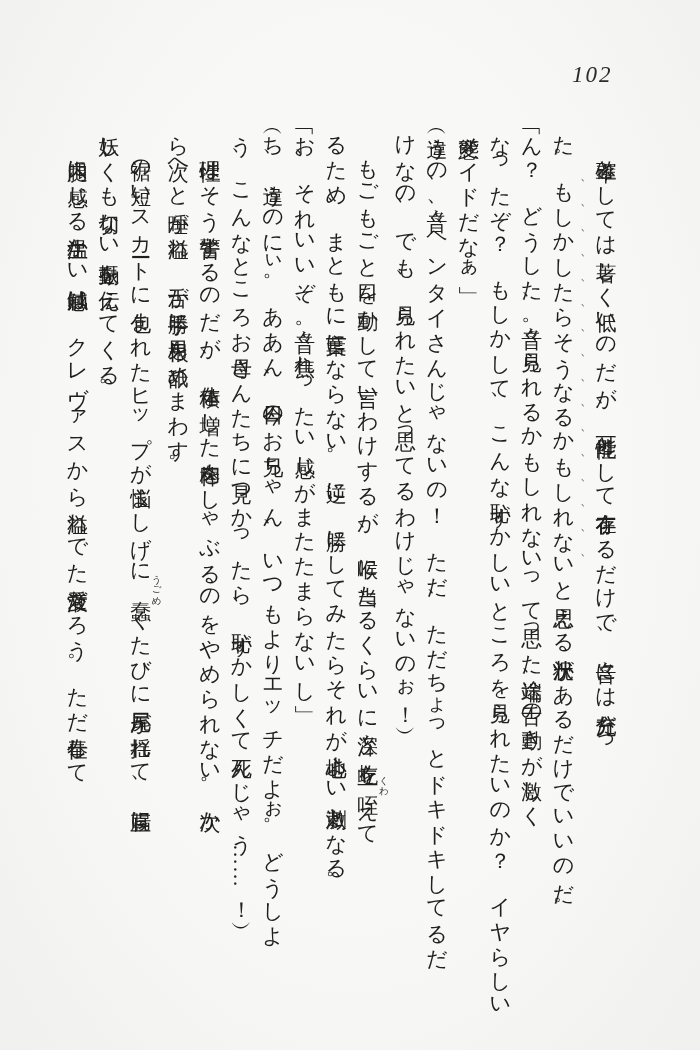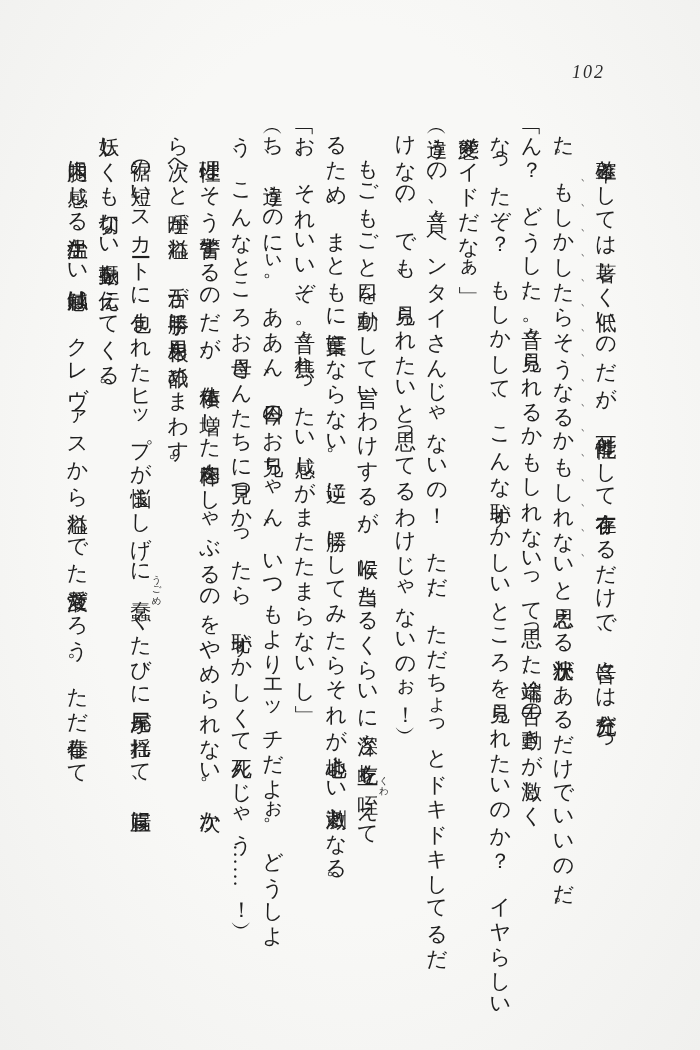--- a/index.html
+++ b/index.html
@@ -16,21 +16,21 @@
   .page {
     position: relative;
     width: 700px;
     height: 1050px;
     background: radial-gradient(ellipse at 50% 45%, #f8f8f6 55%, #f0f0ee 100%);
   }
   .page-number {
     position: absolute;
     top: 62px;
     left: 572px;
-    font-size: 18px;
+    font-size: 23px;
     font-style: italic;
     letter-spacing: 2px;
     color: #2b2b2b;
     font-family: "Liberation Serif", "DejaVu Serif", serif;
   }
   .text-block {
     position: absolute;
     top: 121px;
     right: 79px;
     height: 900px;

